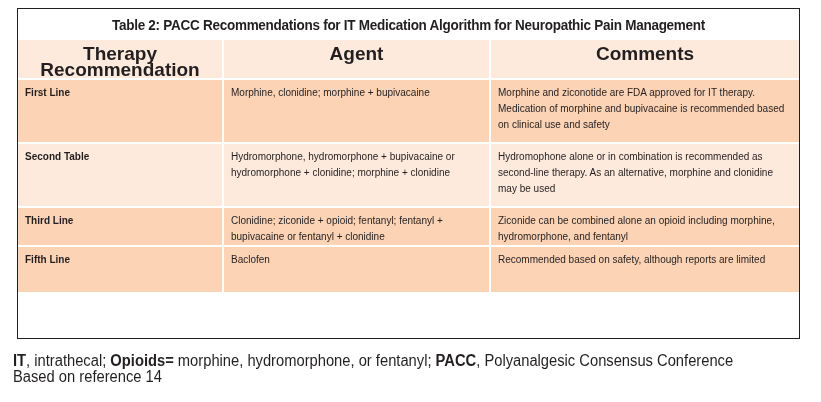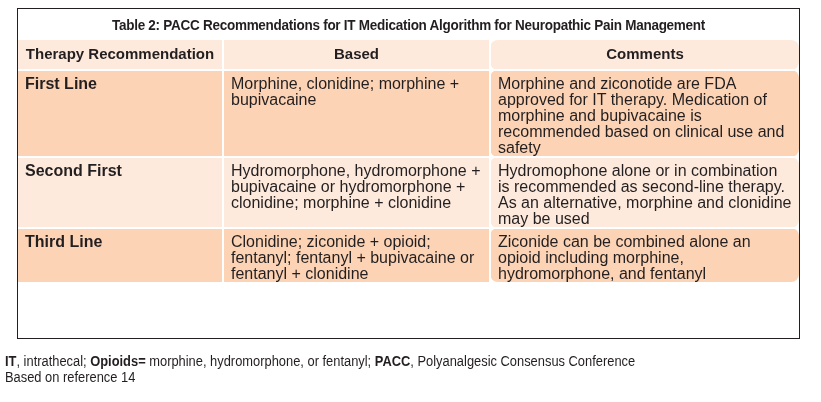--- a/index.html
+++ b/index.html
@@ -3,65 +3,70 @@
 <meta charset="utf-8">
 <style>
   html, body { margin:0; padding:0; background:#ffffff; }
   body { width:821px; height:402px; position:relative; overflow:hidden;
          font-family:"Liberation Sans", sans-serif; color:#231f20; }
   .table-wrap { position:absolute; left:17px; top:8px; width:781px; height:329px;
                 border:1px solid #231f20; box-sizing:content-box; background:#fff; }
   .title { height:31px; line-height:31px; text-align:center; font-weight:bold;
            font-size:15px; letter-spacing:-0.3px; background:#ffffff; transform:scaleX(0.9); }
   table { border-collapse:collapse; width:781px; table-layout:fixed; }
-  td, th { border:2px solid #ffffff; vertical-align:top; font-size:16px;
+  td, th { border:2px solid #ffffff; vertical-align:top; font-size:10px;
            line-height:16px; padding:5px 7px 0 7px; box-sizing:border-box; }
-  th { height:30px; font-weight:bold; text-align:center; background:#fdeadc; padding-top:6px; font-size:15px;margin-top:20px; }
+  th { height:30px; font-weight:bold; text-align:center; background:#fdeadc; padding-top:6px; font-size:19px;margin-top:20px; }
   tr:first-child th { border-top:none; }
   td:first-child, th:first-child { border-left:none; }
-  td:last-child, th:last-child { border-right:none;border-radius:8px; }
+  td:last-child, th:last-child { border-right:none; }
   tr:last-child td { border-bottom:none; }
   .light td { background:#fdeadc; }
   .dark td { background:#fcd3b4; }
   td.line { font-weight:bold; }
-  .footer { position:absolute; left:5px; top:353px; font-size:14px; line-height:16px; }
+  .footer { position:absolute; left:13px; top:353px; font-size:16px; line-height:16px; }
   .footer b { font-weight:bold; }
   .sq { display:inline-block; transform:scaleX(0.92); transform-origin:left; white-space:nowrap; }
 </style>
 </head>
 <body>
 
 <div class="table-wrap">
   <div class="title">Table 2: PACC Recommendations for IT Medication Algorithm for Neuropathic Pain Management</div>
   <table>
     <colgroup>
         <col style="width:205px">
         <col style="width:267px">
         <col style="width:309px">
       </colgroup>
     <tbody>
         <tr>
       <th>Therapy Recommendation</th>
-      <th>Based</th>
+      <th>Agent</th>
       <th>Comments</th>
     </tr>
     <tr class="dark" style="height:64px">
       <td class="line">First Line</td>
       <td>Morphine, clonidine; morphine + bupivacaine</td>
       <td>Morphine and ziconotide are FDA approved for IT therapy. Medication of morphine and bupivacaine is recommended based on clinical use and safety</td>
     </tr>
     <tr class="light" style="height:64px">
-      <td class="line">Second First</td>
+      <td class="line">Second Table</td>
       <td>Hydromorphone, hydromorphone + bupivacaine or hydromorphone + clonidine; morphine + clonidine</td>
       <td>Hydromophone alone or in combination is recommended as second-line therapy. As an alternative, morphine and clonidine may be used</td>
     </tr>
     <tr class="dark" style="height:34px">
       <td class="line">Third Line</td>
       <td>Clonidine; ziconide + opioid; fentanyl; fentanyl + bupivacaine or fentanyl + clonidine</td>
       <td>Ziconide can be combined alone an opioid including morphine, hydromorphone, and fentanyl</td>
+    </tr>
+    <tr class="dark" style="height:46px">
+      <td class="line">Fifth Line</td>
+      <td>Baclofen</td>
+      <td>Recommended based on safety, although reports are limited</td>
     </tr>
   </tbody>
     </table>
 </div>
 
 <div class="footer">
   <div class="sq"><b>IT</b><span>, intrathecal; </span><b>Opioids=</b><span> morphine, hydromorphone, or fentanyl; </span><b>PACC</b><span>, Polyanalgesic Consensus Conference</span></div><br>
   <div class="sq">Based on reference 14</div>
 </div>
 

